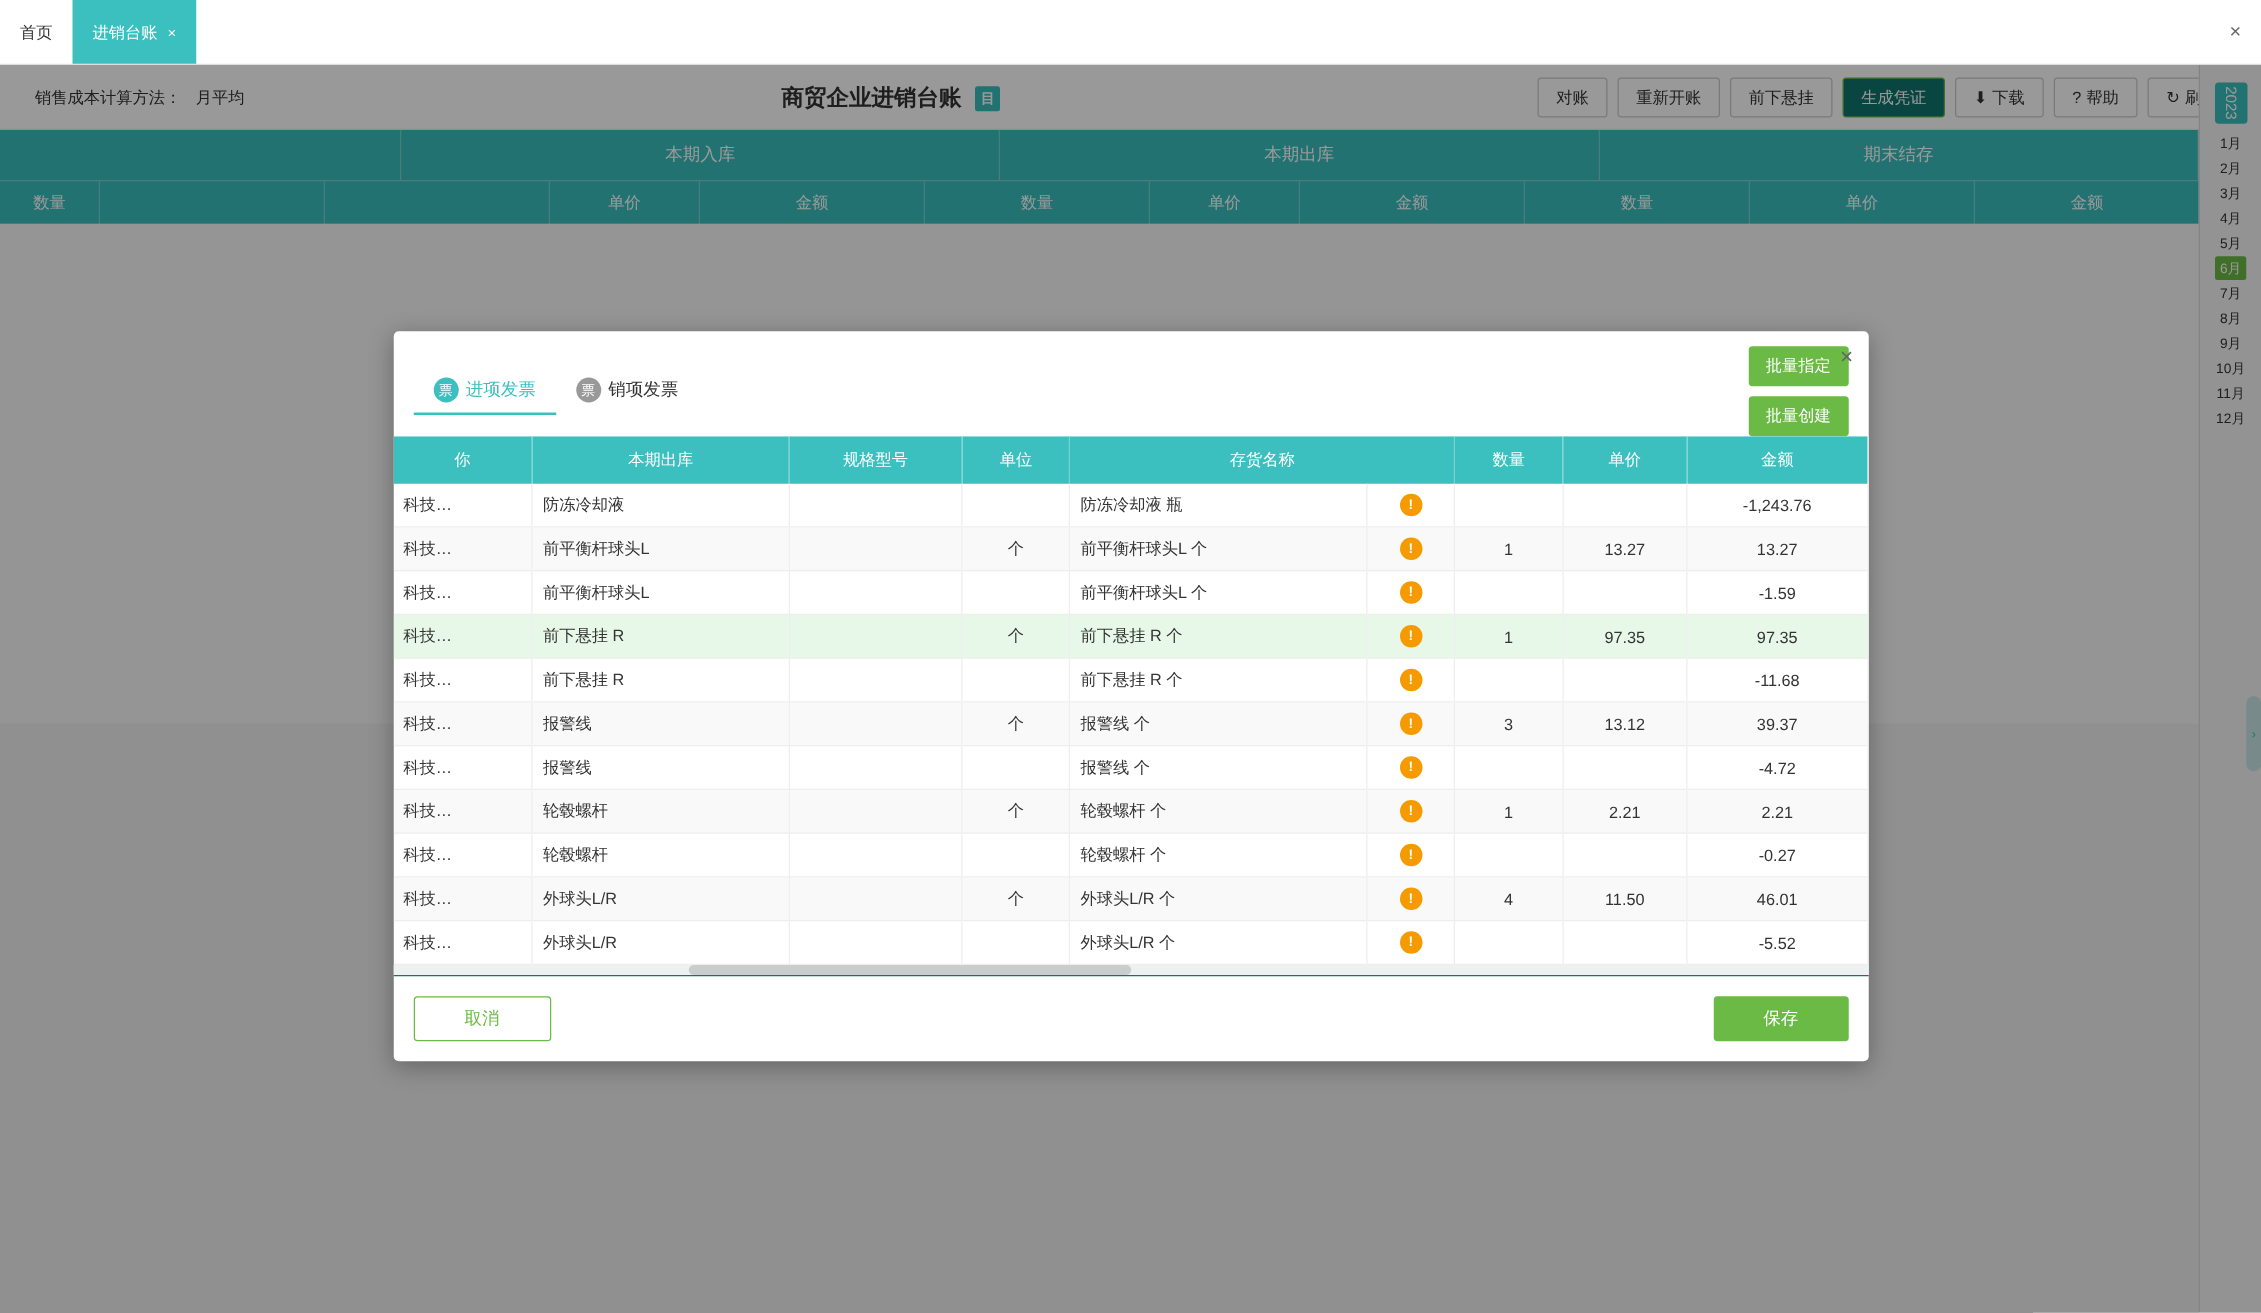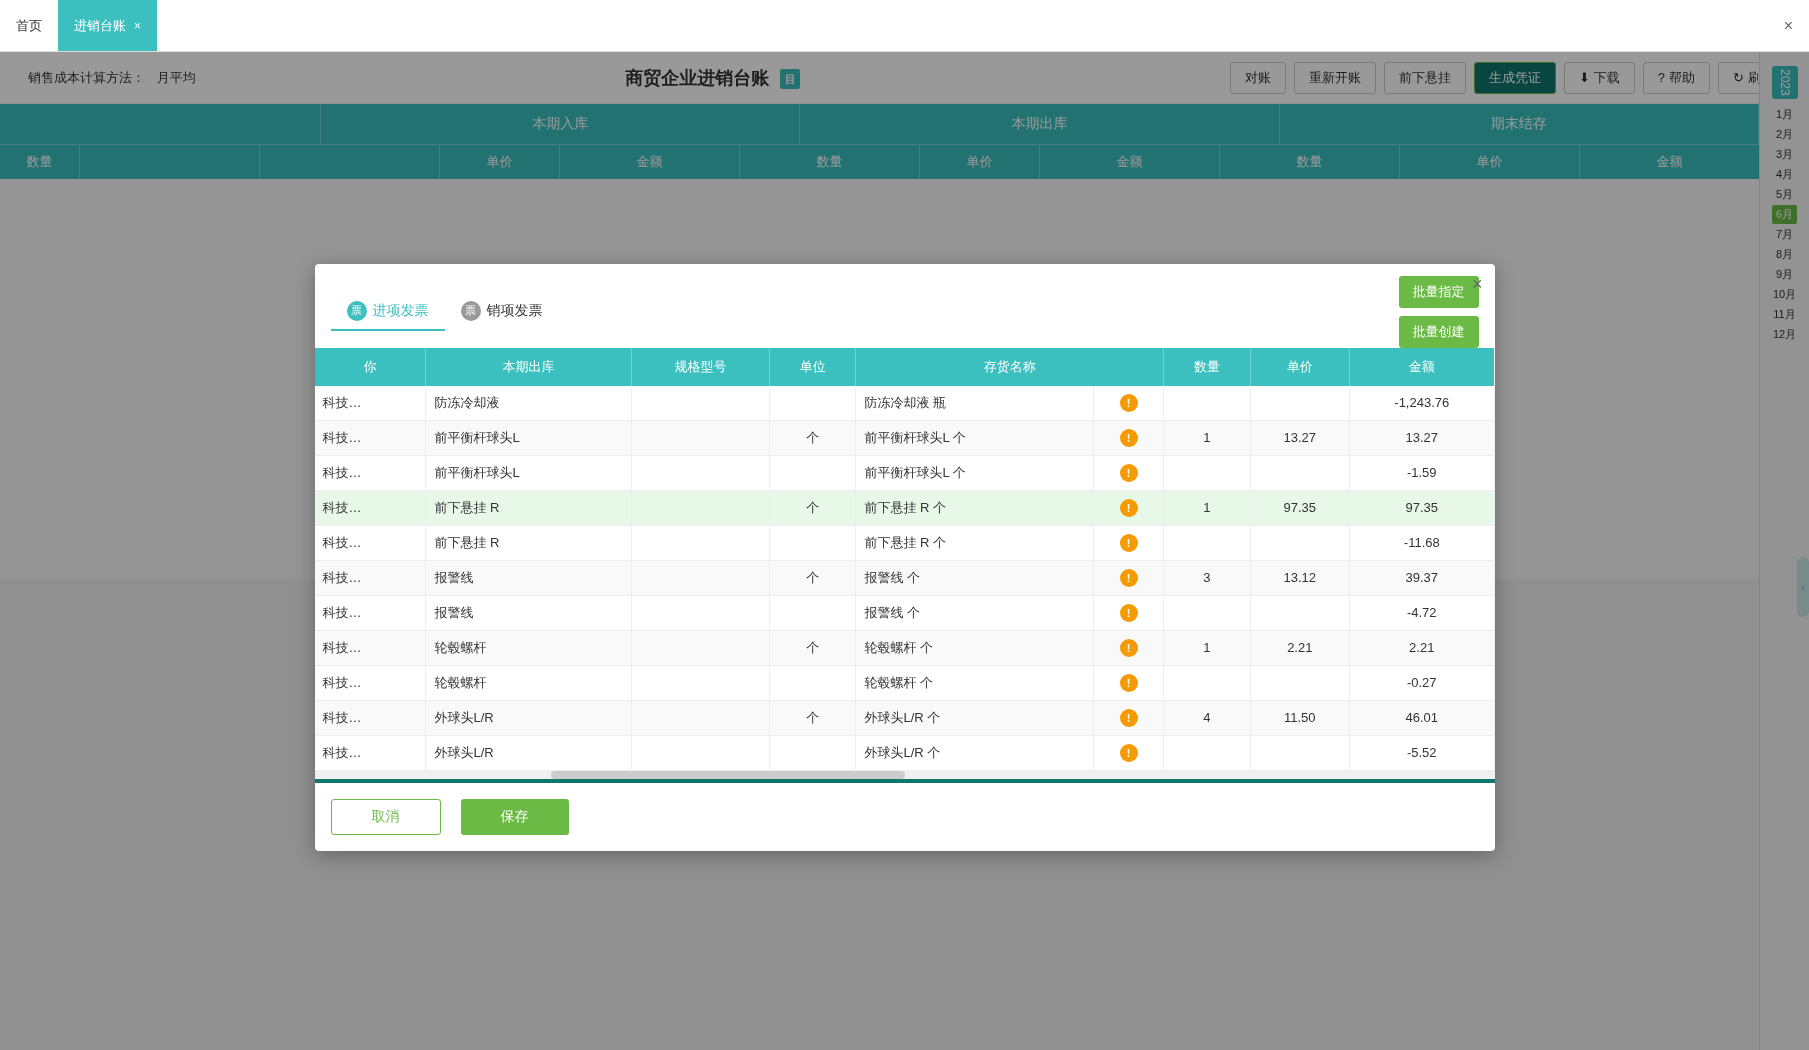--- a/index.html
+++ b/index.html
@@ -49,21 +49,21 @@
     .modal-table thead tr { background: #3bbfbf; color: #fff; }
     .modal-table thead th { padding: 10px 8px; text-align: center; font-weight: 500; font-size: 13px; border-right: 1px solid rgba(255,255,255,0.3); white-space: nowrap; }
     .modal-table tbody tr { border-bottom: 1px solid #eee; }
     .modal-table tbody tr:nth-child(even) { background: #f9f9f9; }
     .modal-table tbody tr.highlighted { background: #e8f8e8; }
     .modal-table tbody td { padding: 8px 8px; text-align: center; font-size: 13px; color: #333; border-right: 1px solid #eee; white-space: nowrap; }
     .modal-table tbody td.left { text-align: left; }
     .warn-icon { display: inline-flex; align-items: center; justify-content: center; width: 18px; height: 18px; border-radius: 50%; background: #f59a00; color: #fff; font-size: 11px; font-weight: bold; }
 
     
-    .modal-footer { display: flex; justify-content: flex-start; gap: 20px; padding: 16px; border-top: 4px solid #0f766e; }
+    .modal-footer { display: flex; justify-content: space-between; gap: 20px; padding: 16px; border-top: 1px solid #0f766e; }
     .btn-cancel { padding: 8px 40px; border: 1px solid #6bba45; background: #fff; color: #6bba45; border-radius: 3px; cursor: pointer; font-size: 14px; }
     .btn-save { padding: 8px 40px; border: none; background: #6bba45; color: #fff; border-radius: 3px; cursor: pointer; font-size: 14px; }
 
     
     .modal-scrollbar { height: 8px; background: #f0f0f0; position: relative; }
     .modal-scrollbar-thumb { position: absolute; left: 20%; width: 30%; height: 100%; background: #ccc; border-radius: 4px; }
 
     
     .bg-table-area { position: absolute; top: 52px; left: 0; right: 50px; }
   </style>

